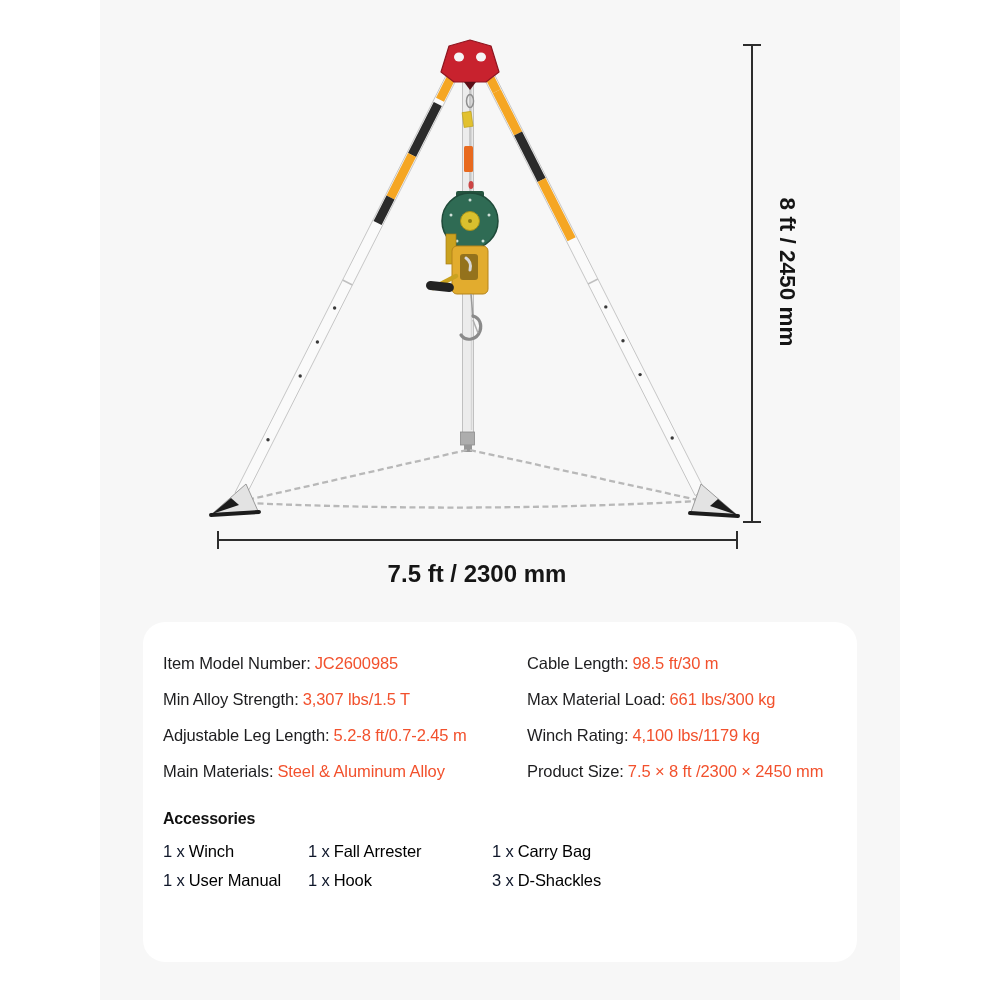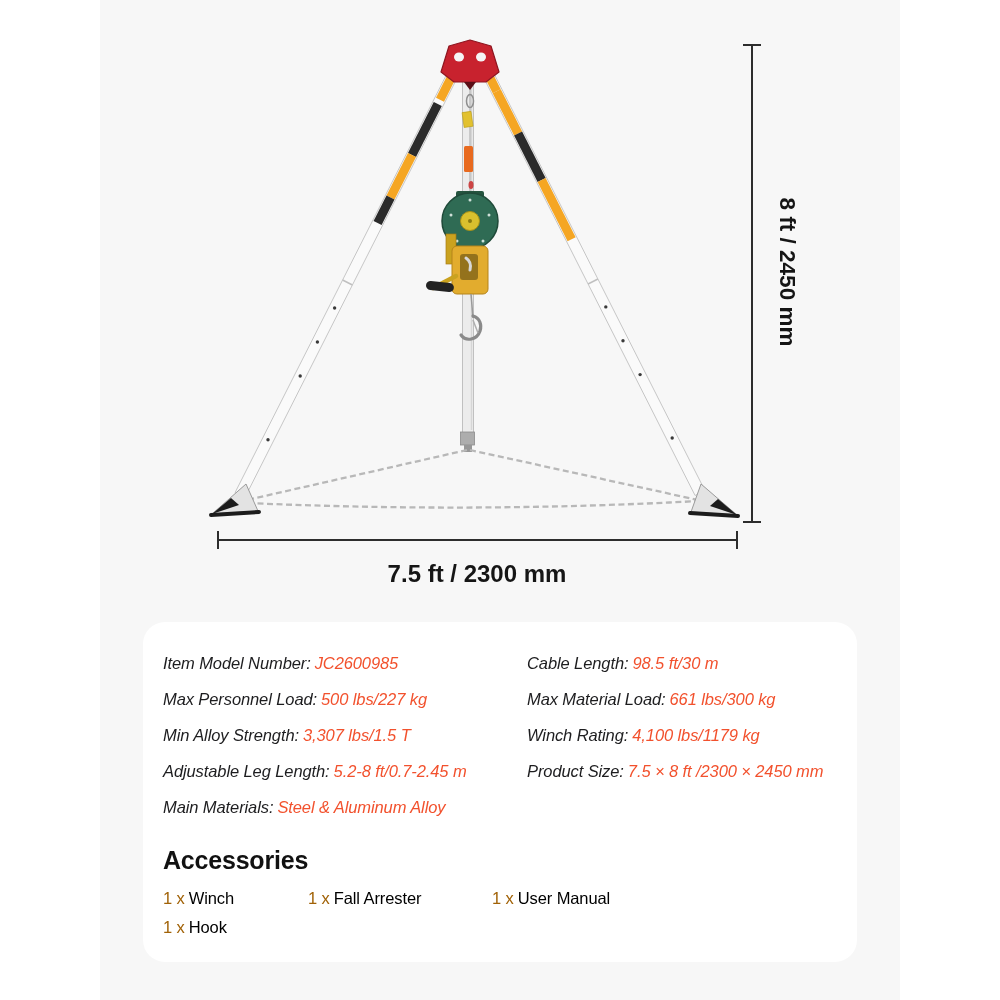--- a/index.html
+++ b/index.html
@@ -14,39 +14,39 @@
     background:#f7f7f7;
   }
   .art{position:absolute;left:0;top:0;width:1000px;height:1000px;}
   svg text{font-family:"Liberation Sans",sans-serif;}
 
   .spec-card{
     position:absolute;left:143px;top:622px;width:714px;height:340px;
     background:#ffffff;border-radius:22px;box-sizing:border-box;
     padding:31px 20px 0 20px;
   }
-  .spec-cols{display:flex;font-style:italic;}
+  .spec-cols{display:flex;}
   .col-left{width:364px;flex:0 0 364px;}
   .col-right{flex:1;}
   .spec-row{
     font-size:16.5px;line-height:21px;margin-bottom:15px;white-space:nowrap;
     letter-spacing:-0.1px;
   }
   .spec-row .lbl{color:#1d1d1f;margin-right:4px;}
   .spec-row .val{color:#f2512d;font-weight:500;}
   .acc-title{
-    font-size:25px;font-weight:700;color:#111;margin:13px 0 14px 0;
+    font-size:16px;font-weight:700;color:#111;margin:13px 0 14px 0;
     letter-spacing:-0.2px;
   }
   .acc-grid{
     display:grid;grid-template-columns:145px 184px auto;
     grid-row-gap:10px;font-size:16.5px;line-height:19px;letter-spacing:-0.1px;
   }
   .acc-item{white-space:nowrap;}
-  .acc-item .qty{color:#a16207;margin-right:4px;}
+  .acc-item .qty{color:#0f172a;margin-right:4px;}
   .acc-item .name{color:#000000;}
 </style>
 </head>
 <body>
 
 <div class="canvas">
   <div class="stage"></div>
 
   <svg class="art" viewBox="0 0 1000 1000" aria-hidden="true">
 
@@ -170,23 +170,20 @@
     <text x="477" y="582" text-anchor="middle" font-size="24" font-weight="bold" fill="#151515">7.5 ft / 2300 mm</text>
   </svg>
 
   <div class="spec-card">
     <div class="spec-cols">
       <div class="col-left">
         <div class="spec-row">
           <span class="lbl">Item Model Number:</span><span class="val">JC2600985</span>
         </div>
         <div class="spec-row">
-          <span class="lbl">Max Personnel Load:</span><span class="val">500 lbs/227 kg</span>
-        </div>
-        <div class="spec-row">
           <span class="lbl">Min Alloy Strength:</span><span class="val">3,307 lbs/1.5 T</span>
         </div>
         <div class="spec-row">
           <span class="lbl">Adjustable Leg Length:</span><span class="val">5.2-8 ft/0.7-2.45 m</span>
         </div>
         <div class="spec-row">
           <span class="lbl">Main Materials:</span><span class="val">Steel &amp; Aluminum Alloy</span>
         </div>
       </div>
       <div class="col-right">
@@ -207,20 +204,26 @@
 
     <div class="acc-title">Accessories</div>
     <div class="acc-grid">
       <div class="acc-item">
         <span class="qty">1 x</span><span class="name">Winch</span>
       </div>
       <div class="acc-item">
         <span class="qty">1 x</span><span class="name">Fall Arrester</span>
       </div>
       <div class="acc-item">
+        <span class="qty">1 x</span><span class="name">Carry Bag</span>
+      </div>
+      <div class="acc-item">
         <span class="qty">1 x</span><span class="name">User Manual</span>
       </div>
       <div class="acc-item">
         <span class="qty">1 x</span><span class="name">Hook</span>
+      </div>
+      <div class="acc-item">
+        <span class="qty">3 x</span><span class="name">D-Shackles</span>
       </div>
     </div>
   </div>
 </div>
 
 </body></html>

